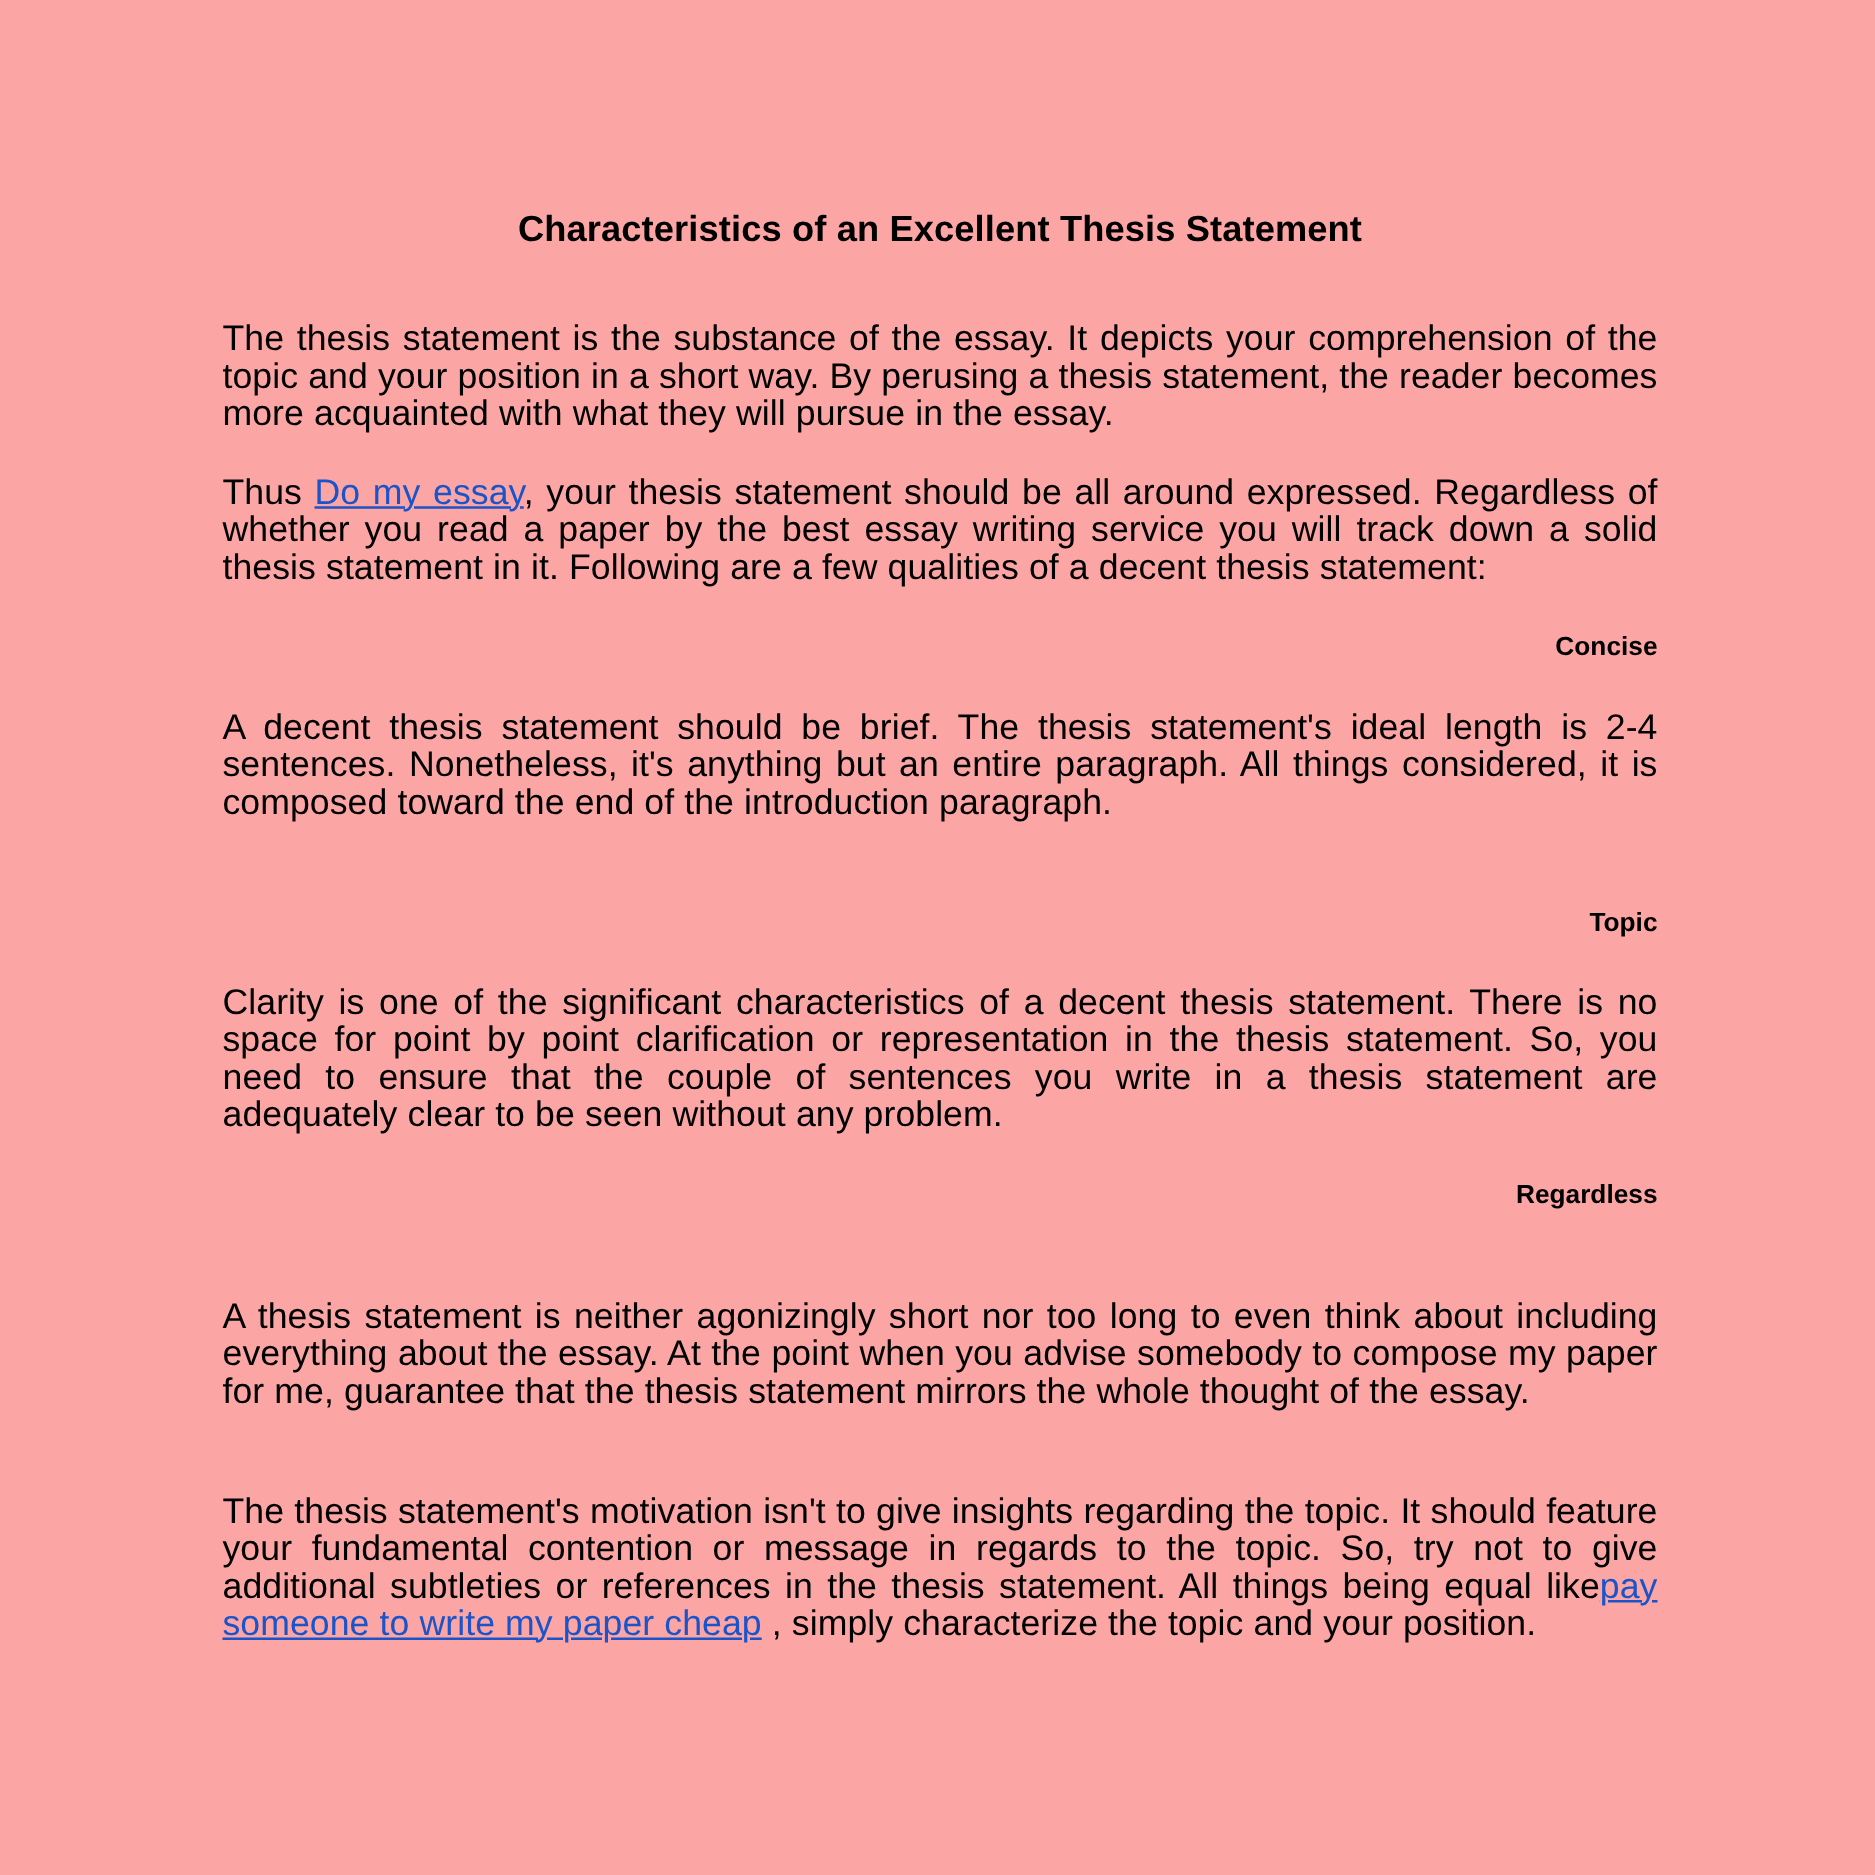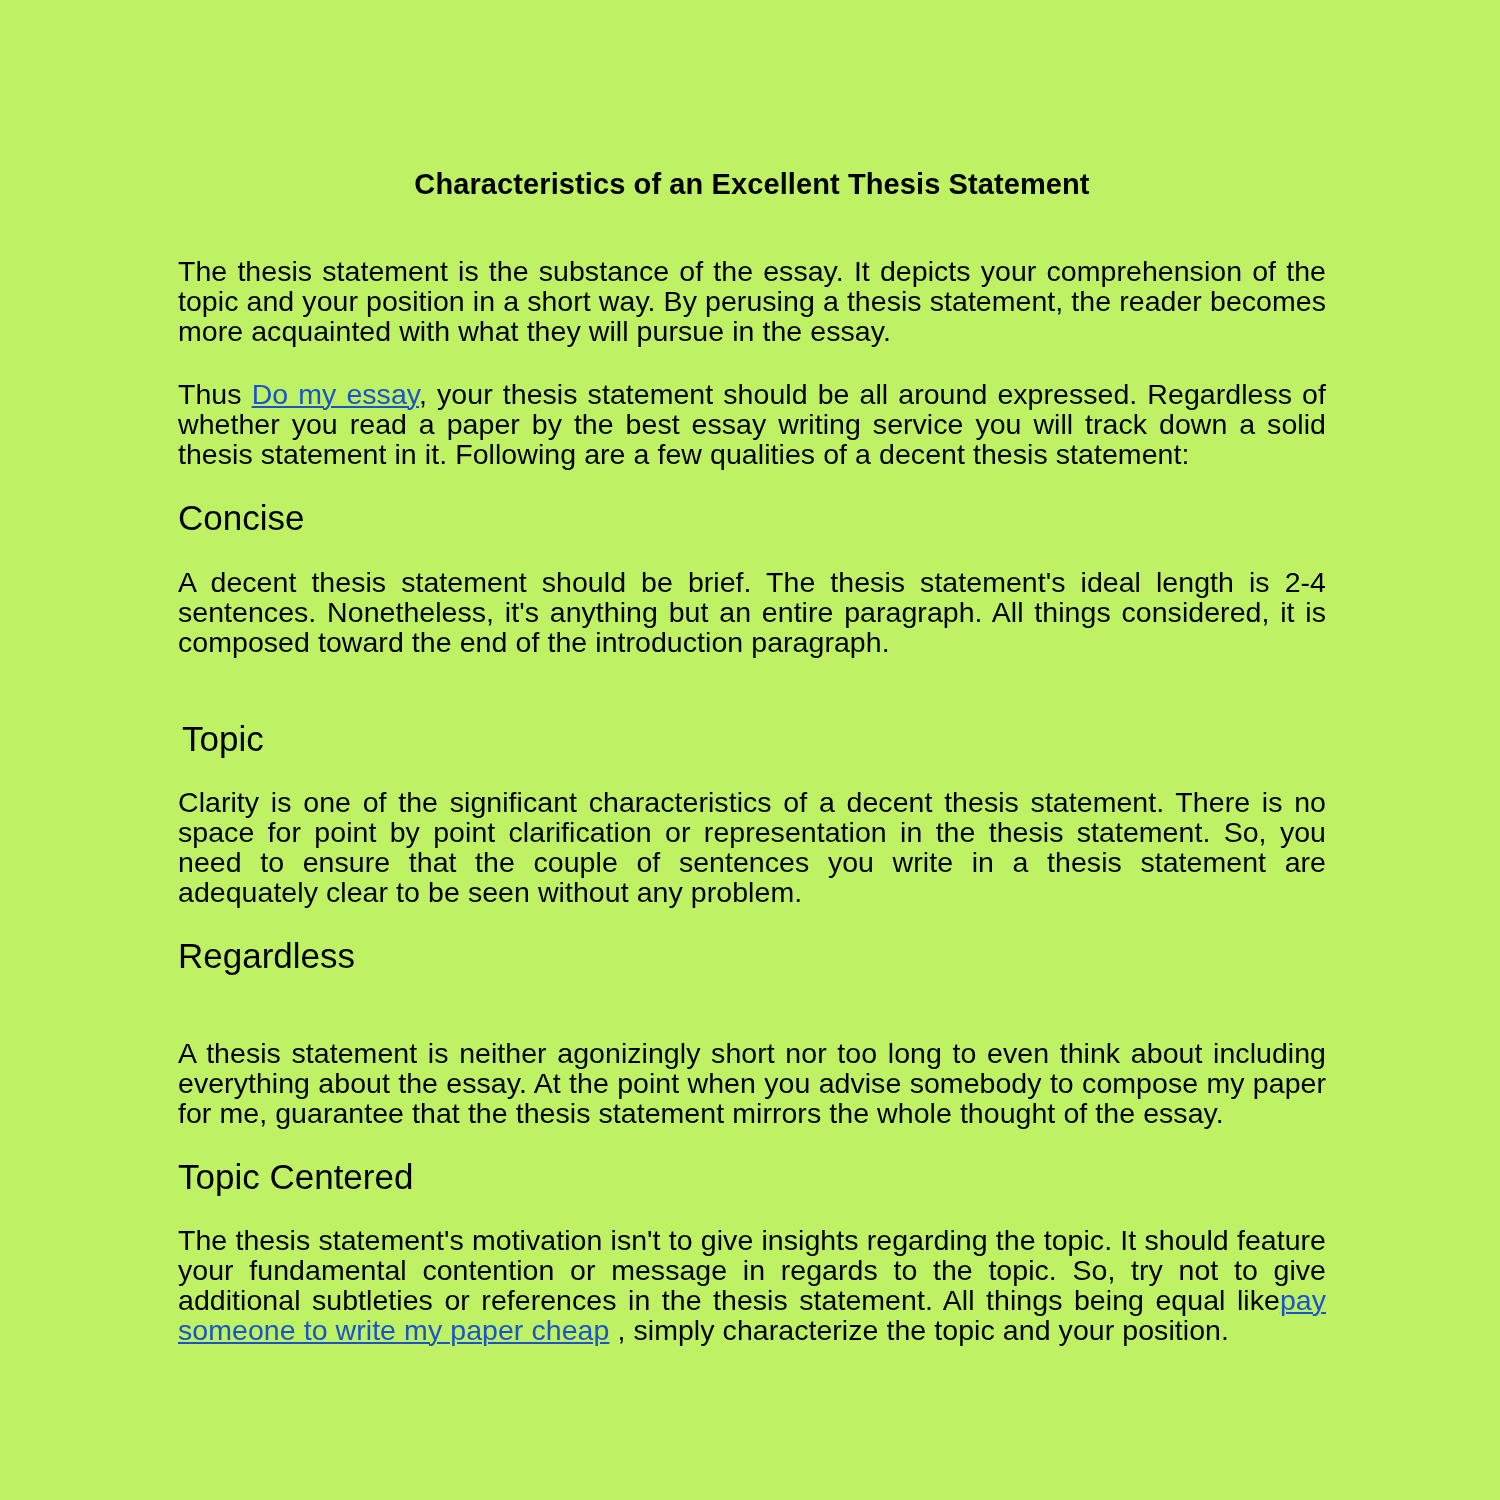--- a/index.html
+++ b/index.html
@@ -13,21 +13,21 @@
     overflow: hidden;
     font-family: "Liberation Sans", sans-serif;
     color: #000000;
     -webkit-font-smoothing: antialiased;
   }
 
   .page {
     position: relative;
     width: 1500px;
     height: 1500px;
-    background: #bef264;
+    background: #fca5a5;
     box-sizing: border-box;
   }
 
   .content {
     position: absolute;
     left: 178px;
     top: 168px;
     width: 1148px;
   }
 
@@ -44,25 +44,25 @@
     font-size: 28.5px;
     line-height: 30px;
     text-align: justify;
     text-justify: inter-word;
     margin: 0;
     letter-spacing: 0.05px;
     word-spacing: 0.1px;
   }
 
   .heading {
-    font-size: 35px;
-    font-weight: normal;
+    font-size: 21px;
+    font-weight: bold;
     line-height: 31.5px;
     margin: 0;
-    text-align: left;
+    text-align: right;
   }
 
   .heading.indent {
     padding-left: 4px;
   }
 
   
   .gap-title   { height: 56px; }
   .gap-para    { height: 33px; }
   .gap-heading { height: 33px; }
@@ -116,20 +116,19 @@
 
     <div class="gap-after-heading"></div>
 
 
     <div class="gap-para"></div>
 
     <p class="para">A thesis statement is neither agonizingly short nor too long to even think about including everything about the essay. At the point when you advise somebody to compose my paper for me, guarantee that the thesis statement mirrors the whole thought of the essay.</p>
 
     <div class="gap-heading"></div>
 
-    <h2 class="heading">Topic Centered</h2>
 
     <div class="gap-after-heading"></div>
 
     <p class="para"><span>The thesis statement's motivation isn't to give insights regarding the topic. It should feature your fundamental contention or message in regards to the topic. So, try not to give additional subtleties or references in the thesis statement. All things being equal like</span><a class="doclink" href="#">pay someone to write my paper cheap</a><span> , simply characterize the topic and your position.</span></p>
 
   </div>
 </div>
 
 </body></html>

